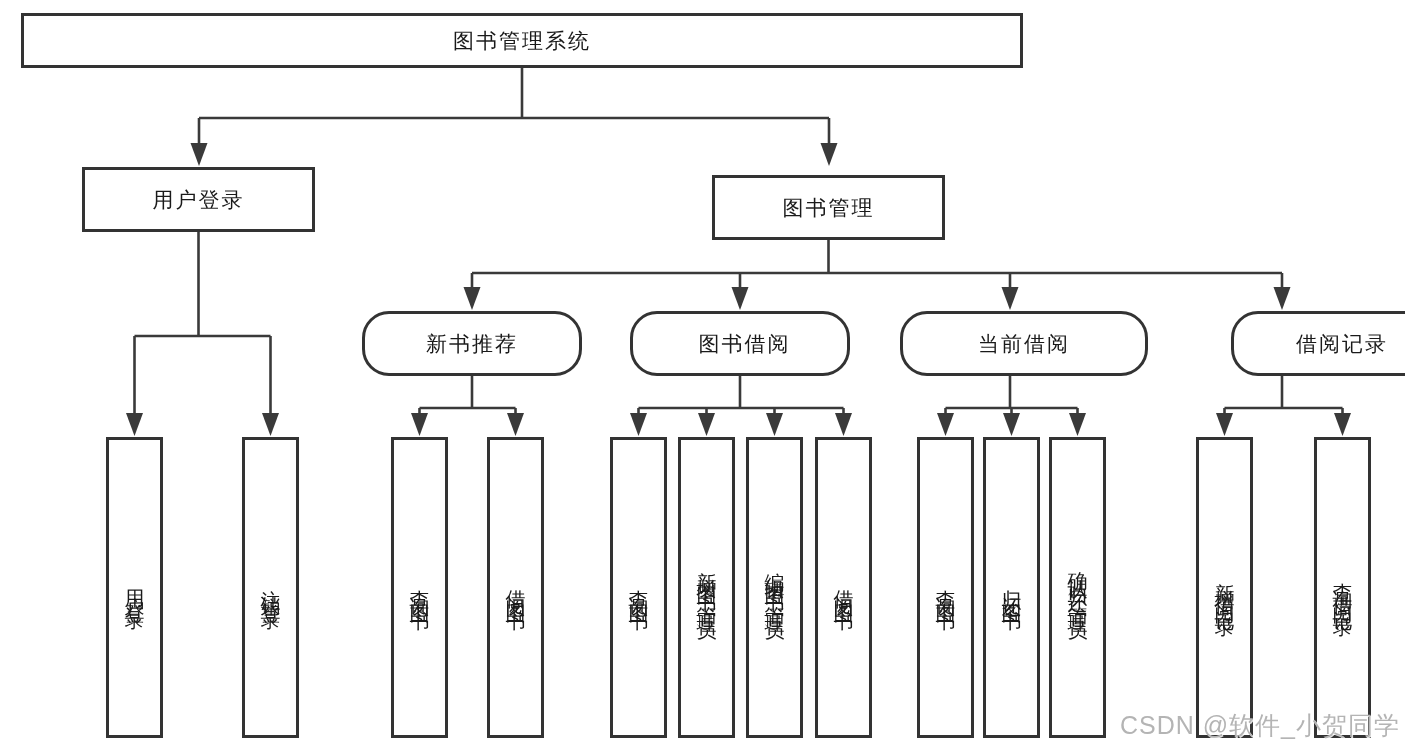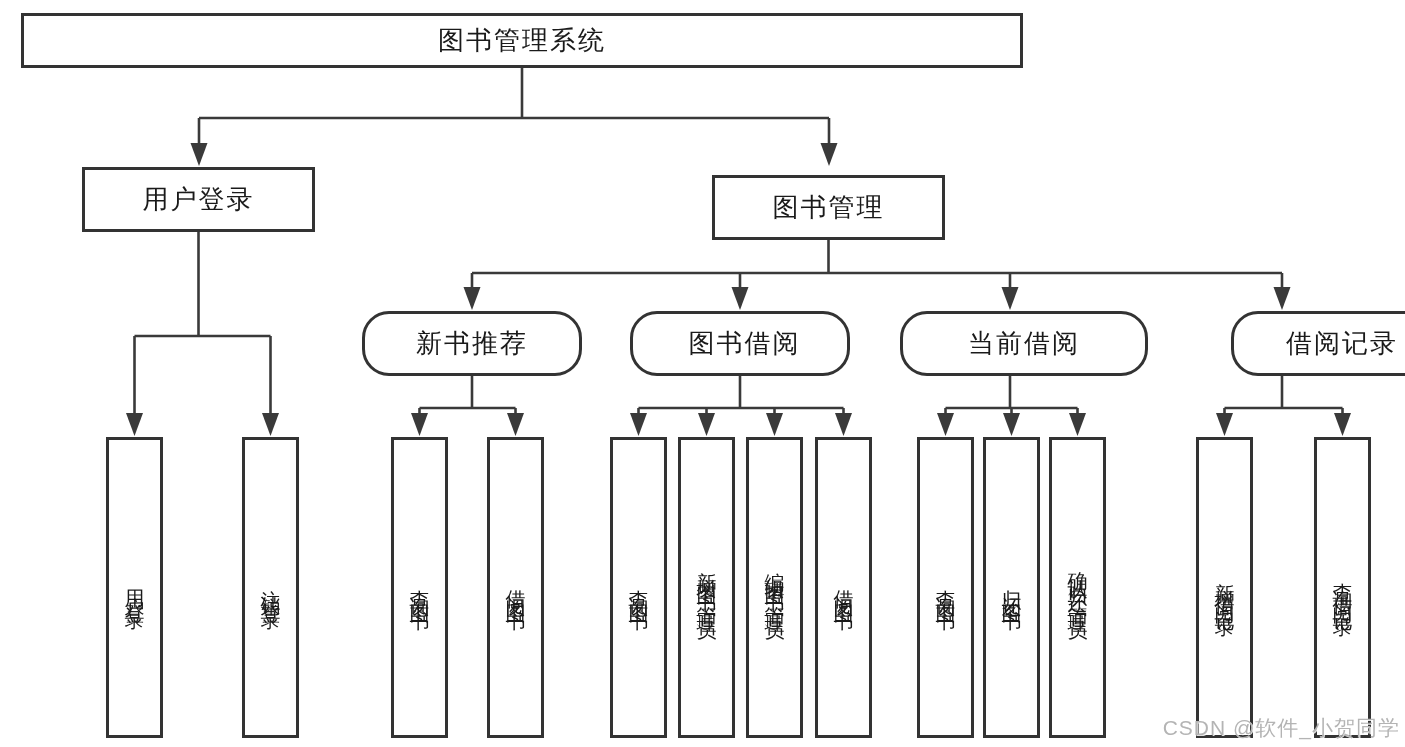--- a/index.html
+++ b/index.html
@@ -15,35 +15,35 @@
     position:absolute;
     box-sizing:border-box;
     border:3px solid #333333;
     background:#ffffff;
     color:#1a1a1a;
     display:flex;
     align-items:center;
     justify-content:center;
     text-align:center;
   }
-  .hbox{font-size:26px;letter-spacing:2px;}
+  .hbox{font-size:21px;letter-spacing:2px;}
   .root-box{left:21px;top:13px;width:1002px;height:55px;}
   .l2-box{top:167px;width:233px;height:65px;}
   .l3-box{top:311px;height:65px;border-radius:27px;}
   .vbox{
     top:437px;width:57px;height:301px;
     writing-mode:vertical-rl;
     font-size:20px;
     letter-spacing:7px;
     line-height:57px;
   }
   .watermark{
     position:absolute;
     right:5px;bottom:5px;
-    font-size:21px;
+    font-size:25px;
     color:#b4b4b4;
     letter-spacing:1px;
     text-shadow:1px 1px 0 rgba(255,255,255,0.85);
     white-space:nowrap;
   }
 </style>
 </head>
 <body>
 
 <div class="canvas">

